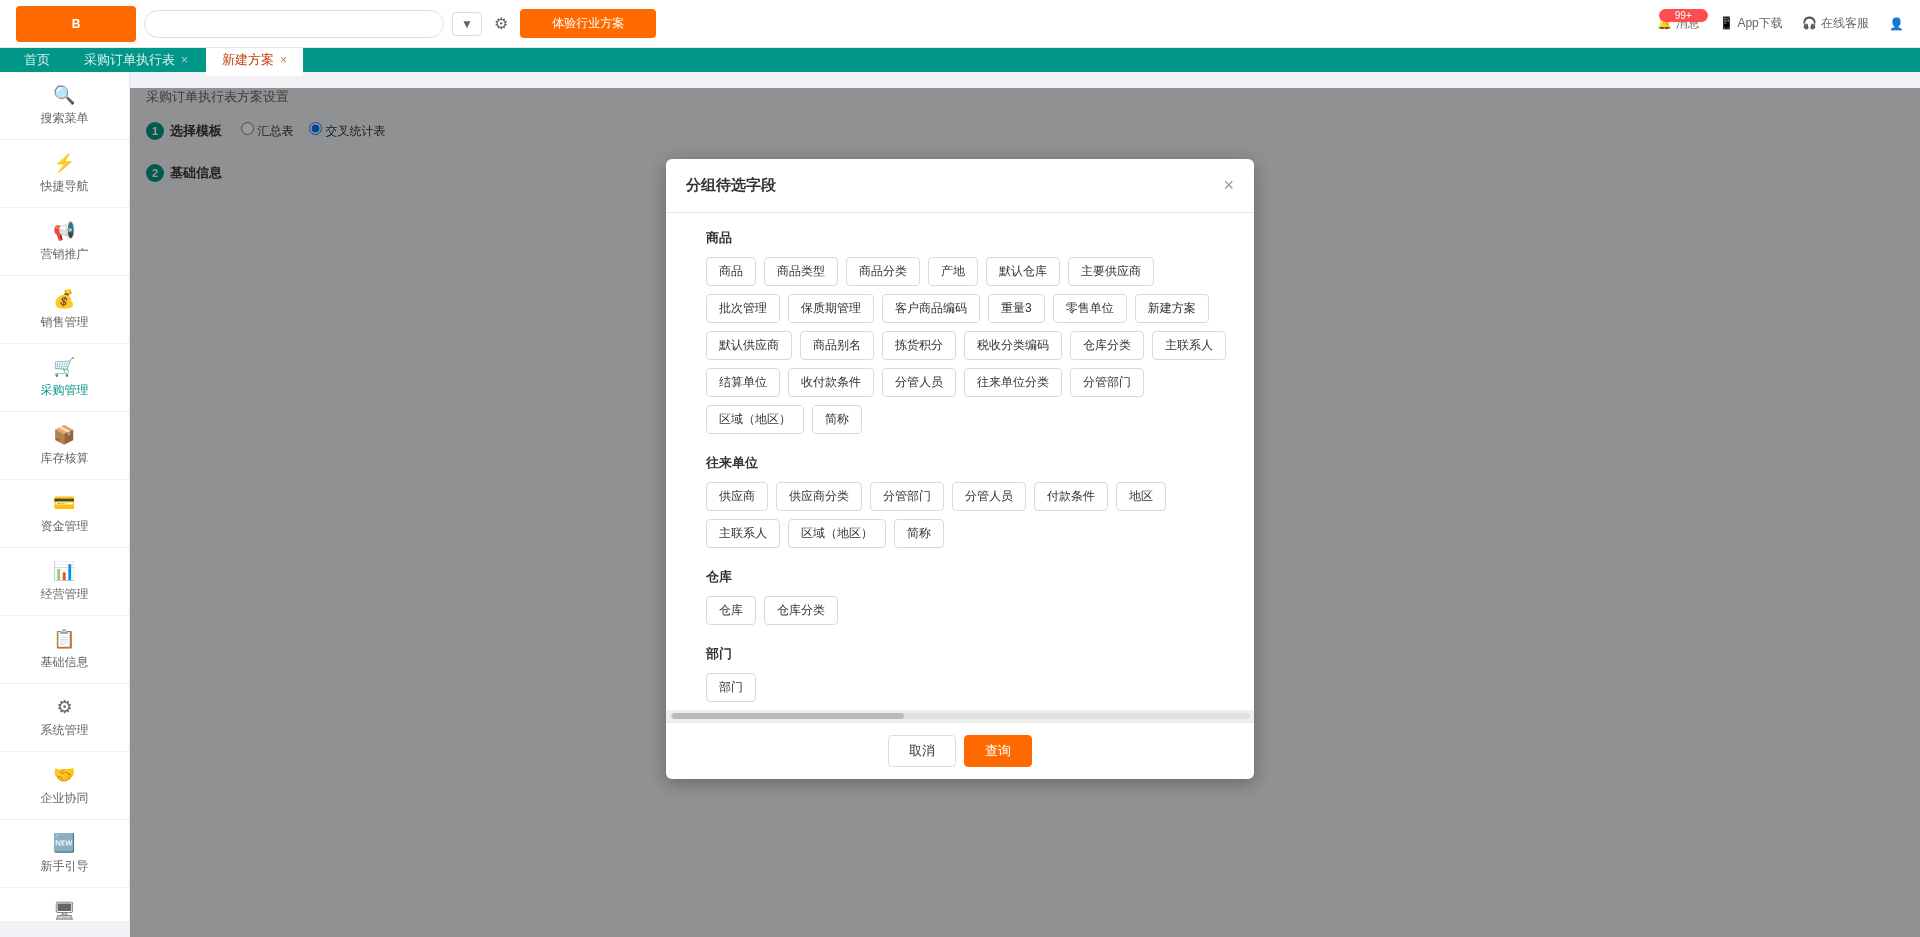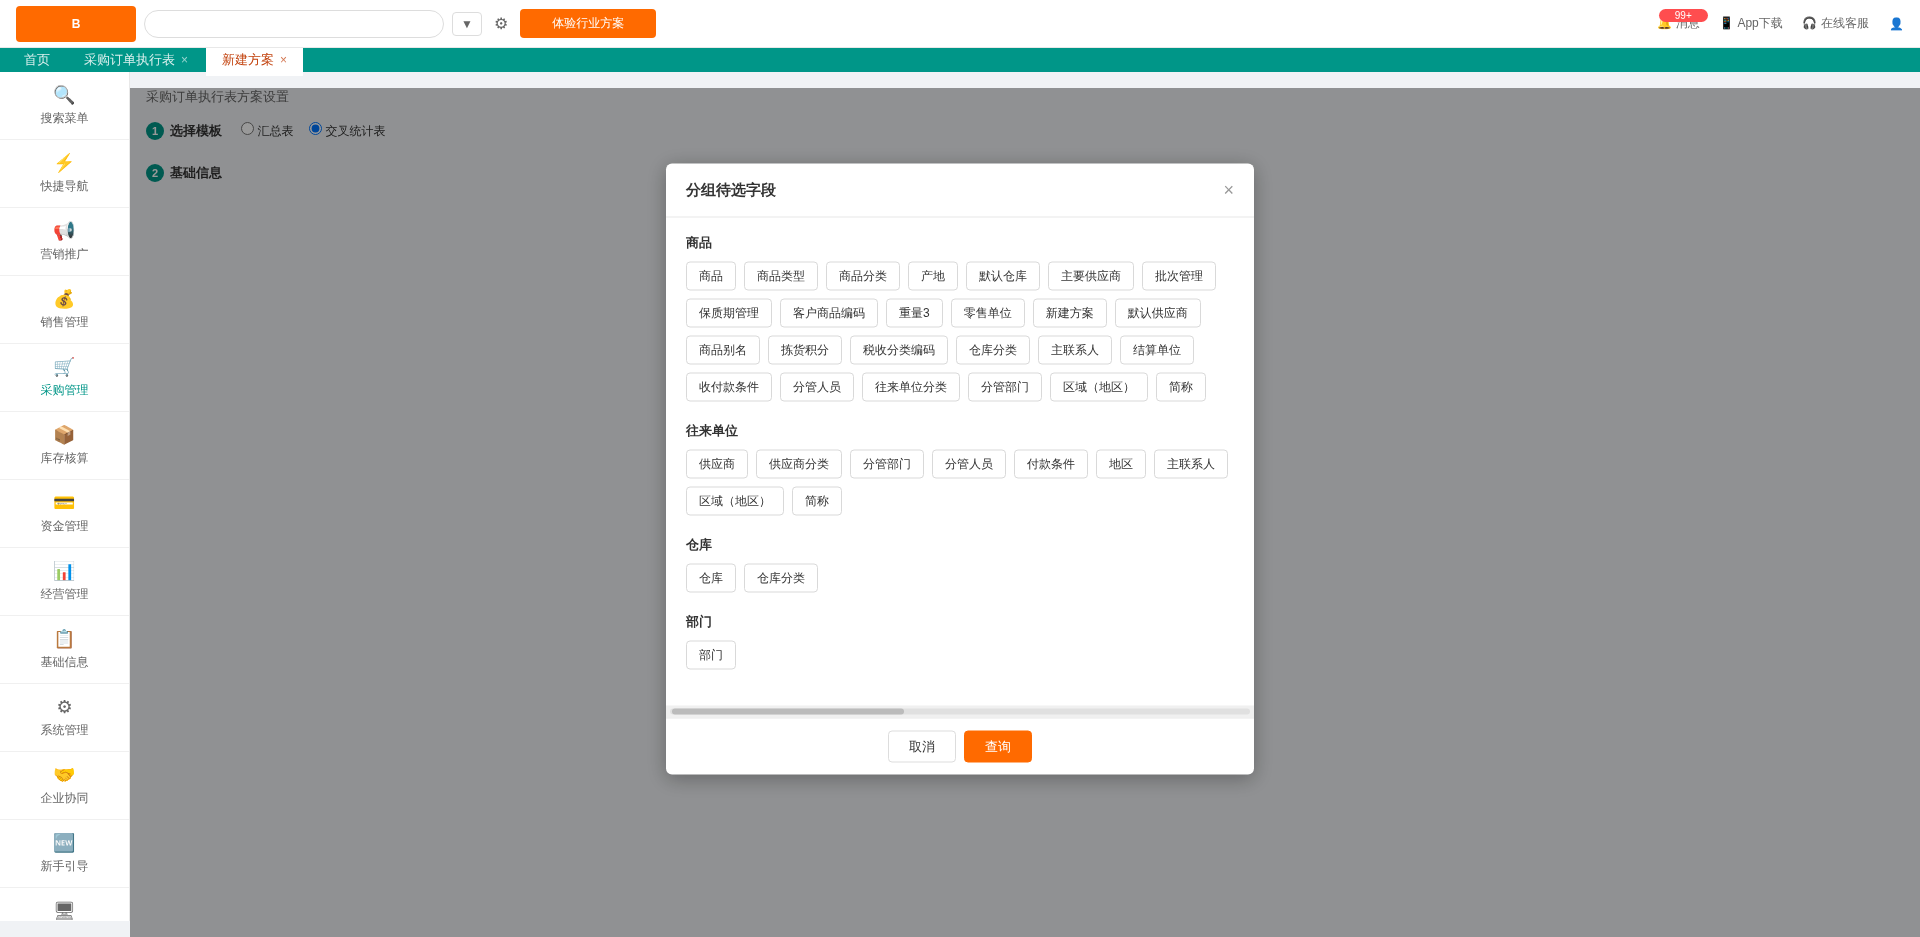--- a/index.html
+++ b/index.html
@@ -210,20 +210,21 @@
       border-top: 1px solid #e8e8e8;
       display: flex;
       justify-content: center;
       gap: 8px;
       flex-shrink: 0;
     }
 
     
     .field-section {
       margin-bottom: 20px;
+      margin-left: 20px;
     }
     .section-title {
       font-size: 13px;
       font-weight: 600;
       color: #333;
       margin-bottom: 10px;
     }
     .field-tags {
       display: flex;
       flex-wrap: wrap;

